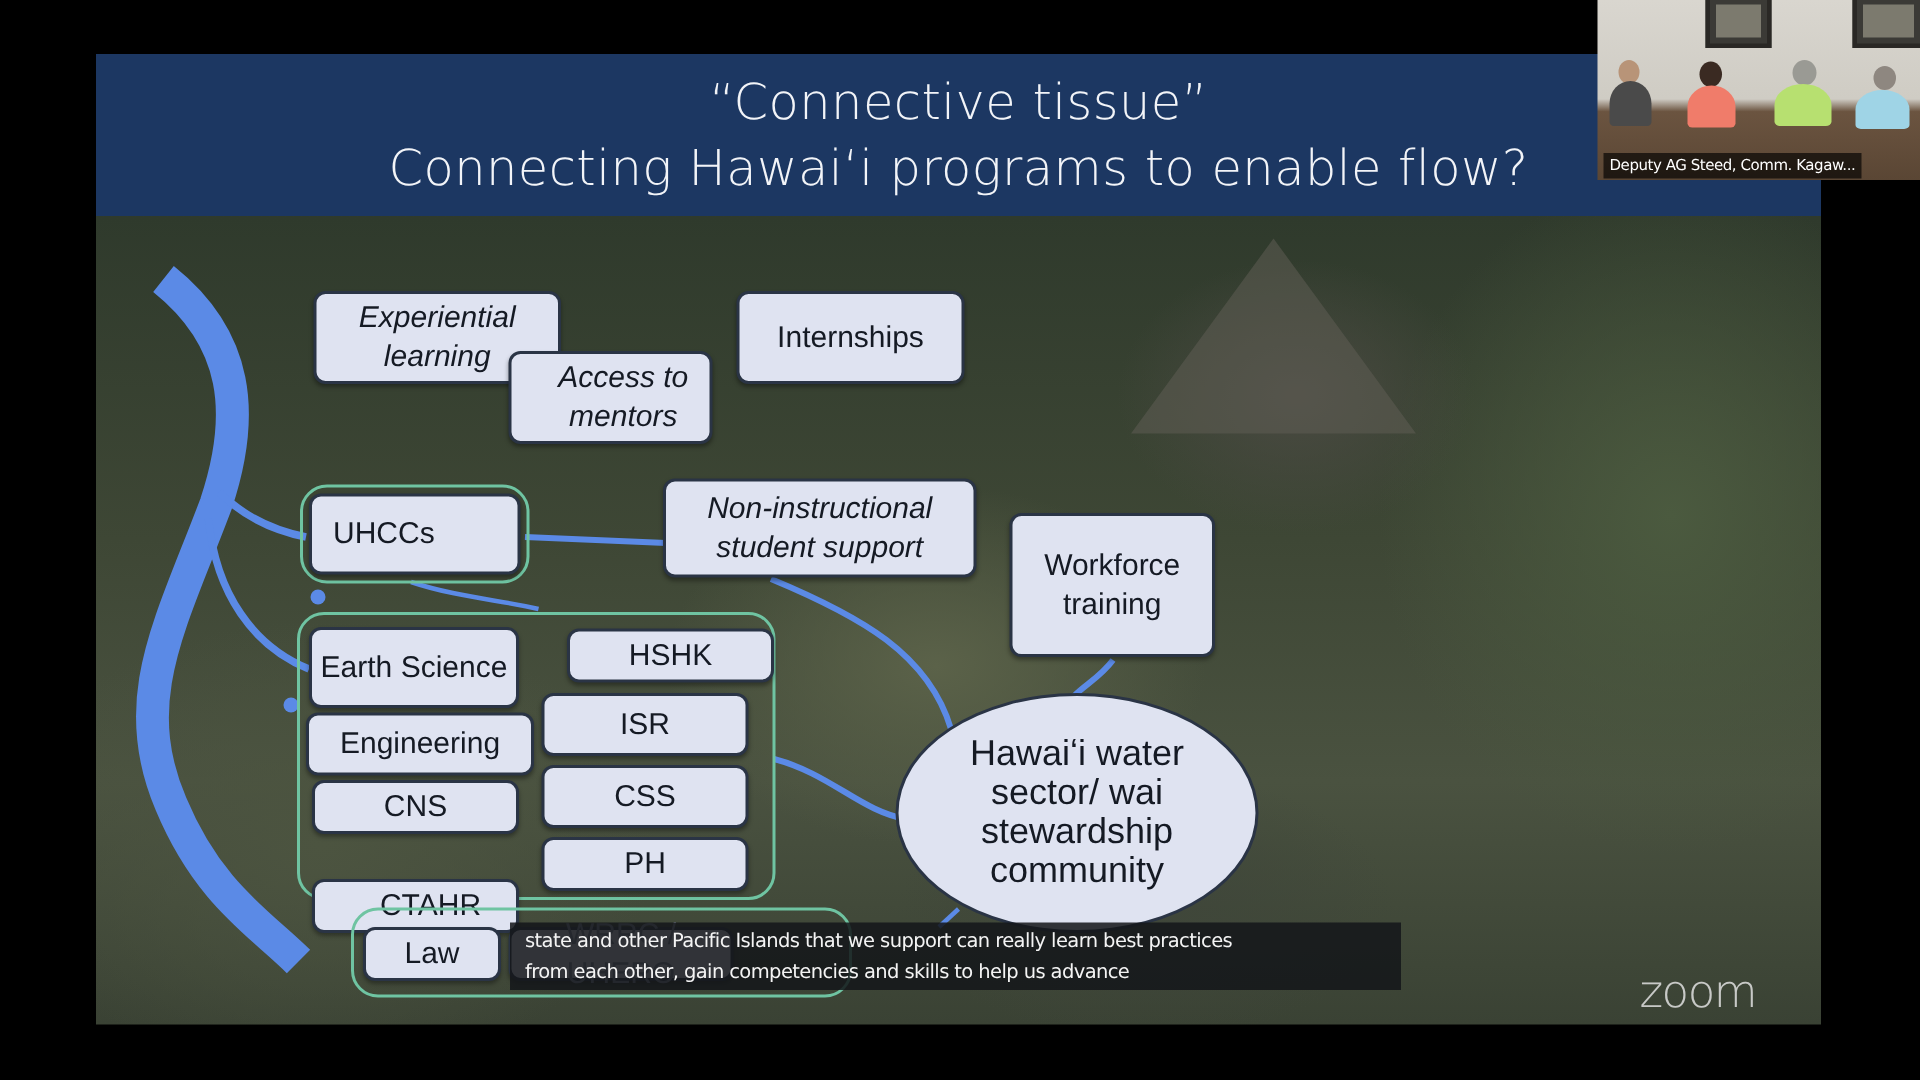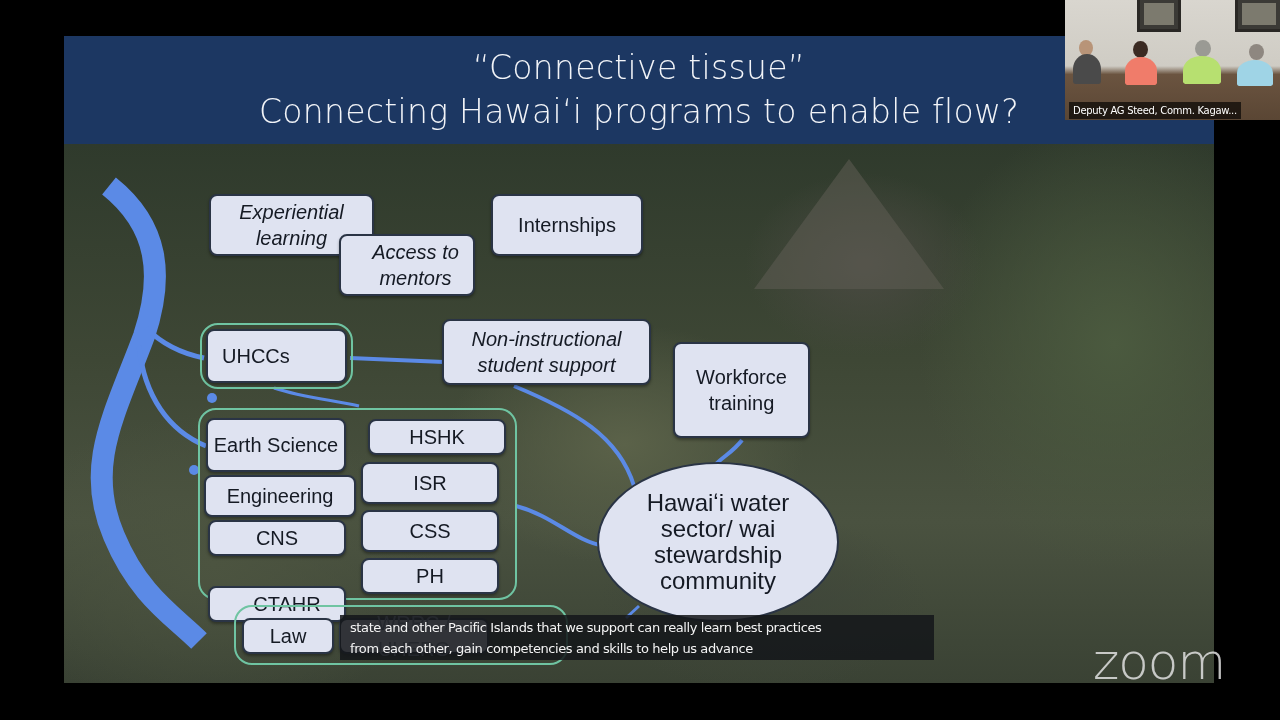--- a/index.html
+++ b/index.html
@@ -25,21 +25,21 @@
     .group { position:absolute; border:2px solid #6fc4a2; border-radius:18px; box-sizing:border-box; }
     .ellipse { position:absolute; background:#dfe3f1; border:2px solid #2a3445; border-radius:50%; color:#151a24; display:flex; align-items:center; justify-content:center; text-align:center; font-size:24px; line-height:26px; box-sizing:border-box; }
     .caption { position:absolute; left:340px; top:615px; width:594px; height:45px; background:rgba(20,22,26,0.86); color:#f4f4f4; font-family:"DejaVu Sans", sans-serif; font-size:13px; line-height:21px; padding:2px 0 0 10px; box-sizing:border-box; letter-spacing:-0.4px; white-space:nowrap; }
     .video-tile { position:absolute; left:1065px; top:0; width:239px; height:120px; overflow:hidden;
       background: linear-gradient(180deg, #d9d6cf 0%, #cfccc4 55%, #6b5440 62%, #5a4634 100%); padding-left: 33px; }
     .frame { position:absolute; background:#3b3a36; border:3px solid #2a2825; }
     .frame .in { position:absolute; left:4px; top:4px; right:4px; bottom:4px; background:#7c7a6e; }
     .person { position:absolute; border-radius:50% 50% 10% 10%; }
     .head { position:absolute; border-radius:50%; }
     .tile-label { position:absolute; left:4px; bottom:1px; height:17px; padding:0 4px; background:rgba(0,0,0,0.65); color:#fff; font-family:"DejaVu Sans", sans-serif; font-size:10px; line-height:17px; white-space:nowrap; letter-spacing:-0.3px; }
-    .zoom-logo { position:absolute; left:1093px; top:642px; color:rgba(225,225,225,0.85); font-family:"DejaVu Sans", sans-serif; font-size:50px; font-weight:300; letter-spacing:-1px; line-height:40px; }
+    .zoom-logo { position:absolute; left:1093px; top:642px; color:rgba(225,225,225,0.85); font-family:"DejaVu Sans", sans-serif; font-size:30px; font-weight:300; letter-spacing:-1px; line-height:40px; }
   </style>
 </head>
 <body>
 
 <div class="slide">
   <div class="photo">
     <div class="hut"></div>
   </div>
 
   <div class="title-bar">
@@ -77,21 +77,21 @@
   <div class="box" style="left:142px;top:293px;width:141px;height:54px;justify-content:flex-start;padding-left:14px;">UHCCs</div>
 
   <div class="box it" style="left:378px;top:283px;width:209px;height:66px;">Non-instructional student support</div>
   <div class="box" style="left:609px;top:306px;width:137px;height:96px;">Workforce training</div>
 
   <div class="group" style="left:134px;top:372px;width:319px;height:192px;"></div>
   <div class="box" style="left:142px;top:382px;width:140px;height:54px;">Earth Science</div>
   <div class="box" style="left:140px;top:439px;width:152px;height:42px;">Engineering</div>
   <div class="box" style="left:144px;top:484px;width:138px;height:36px;">CNS</div>
   <div class="box" style="left:144px;top:550px;width:138px;height:36px;padding-left:20px;">CTAHR</div>
-  <div class="box" style="left:304px;top:383px;width:138px;height:36px;">HSHK</div>
+  <div class="box" style="left:314px;top:383px;width:138px;height:36px;">HSHK</div>
   <div class="box" style="left:297px;top:426px;width:138px;height:42px;">ISR</div>
   <div class="box" style="left:297px;top:474px;width:138px;height:42px;">CSS</div>
   <div class="box" style="left:297px;top:522px;width:138px;height:36px;">PH</div>
 
   <div class="group" style="left:170px;top:569px;width:334px;height:60px;"></div>
   <div class="box" style="left:178px;top:582px;width:92px;height:36px;">Law</div>
   <div class="box" style="left:275px;top:582px;width:150px;height:36px;color:#8890a0;">WRRC / UHERO</div>
 
   <div class="ellipse" style="left:533px;top:426px;width:242px;height:160px;">
     <span style="width:150px;">Hawaiʻi water sector/ wai stewardship community</span>

